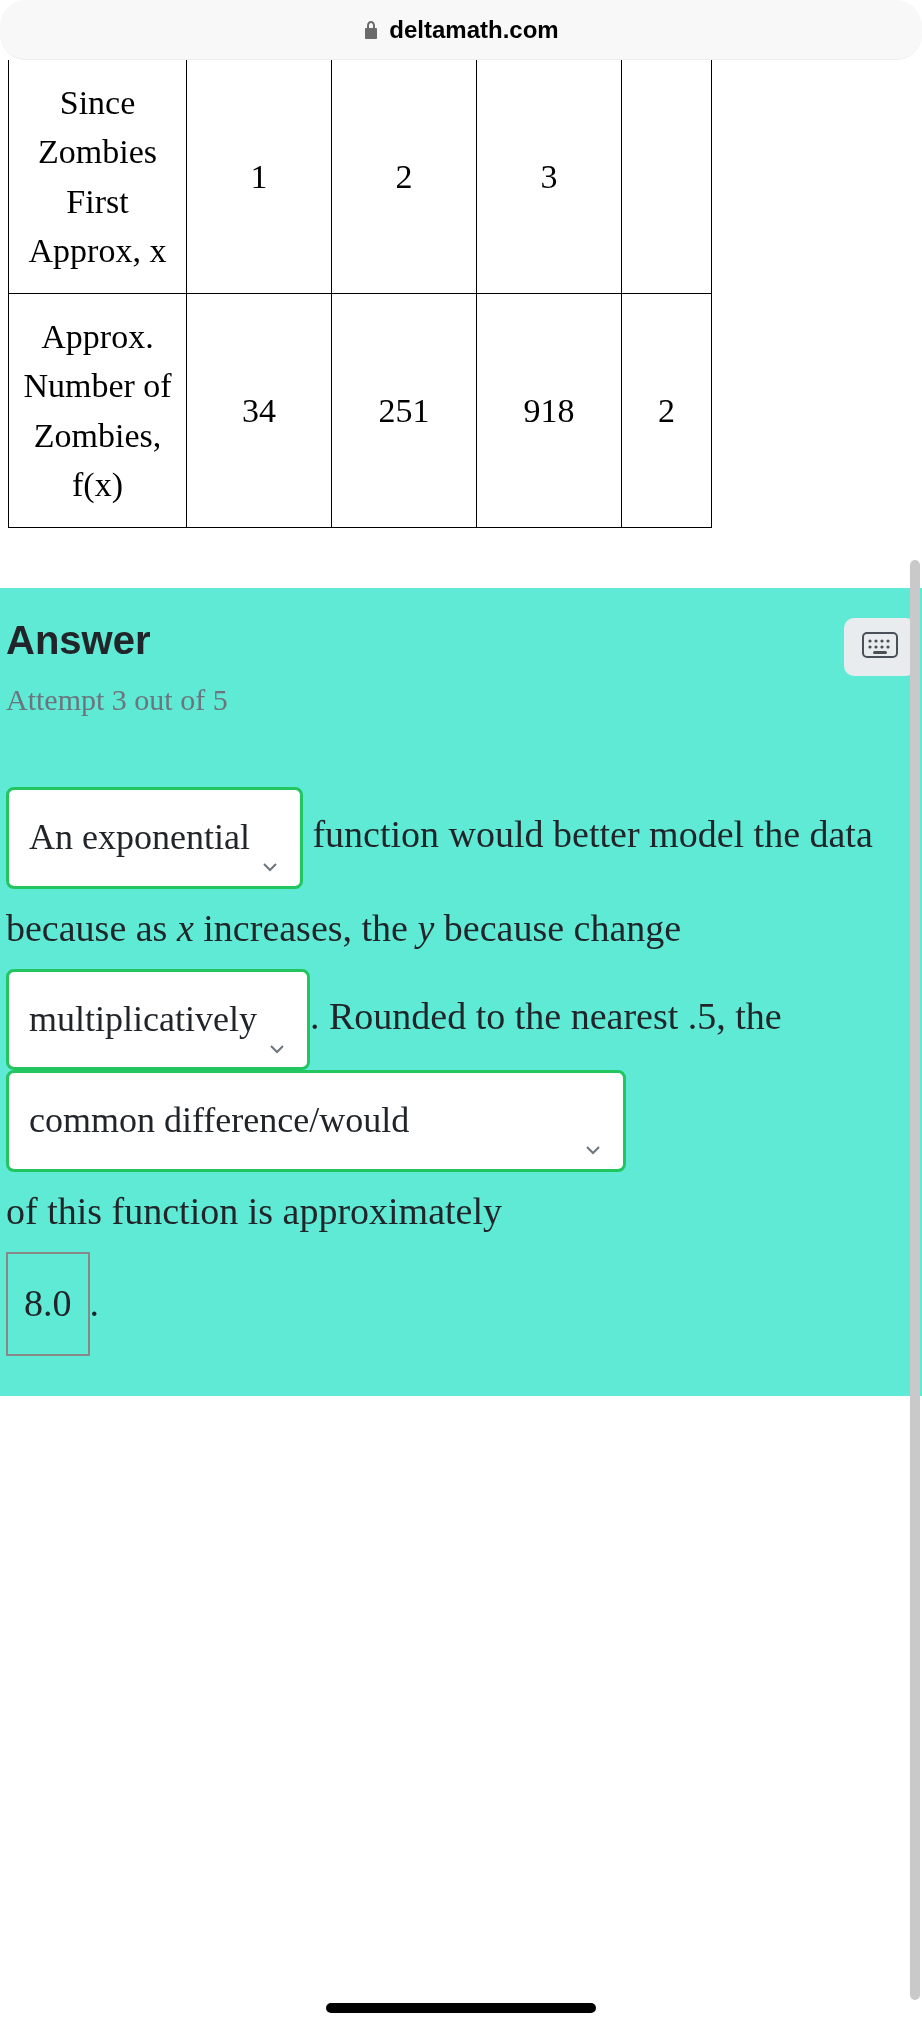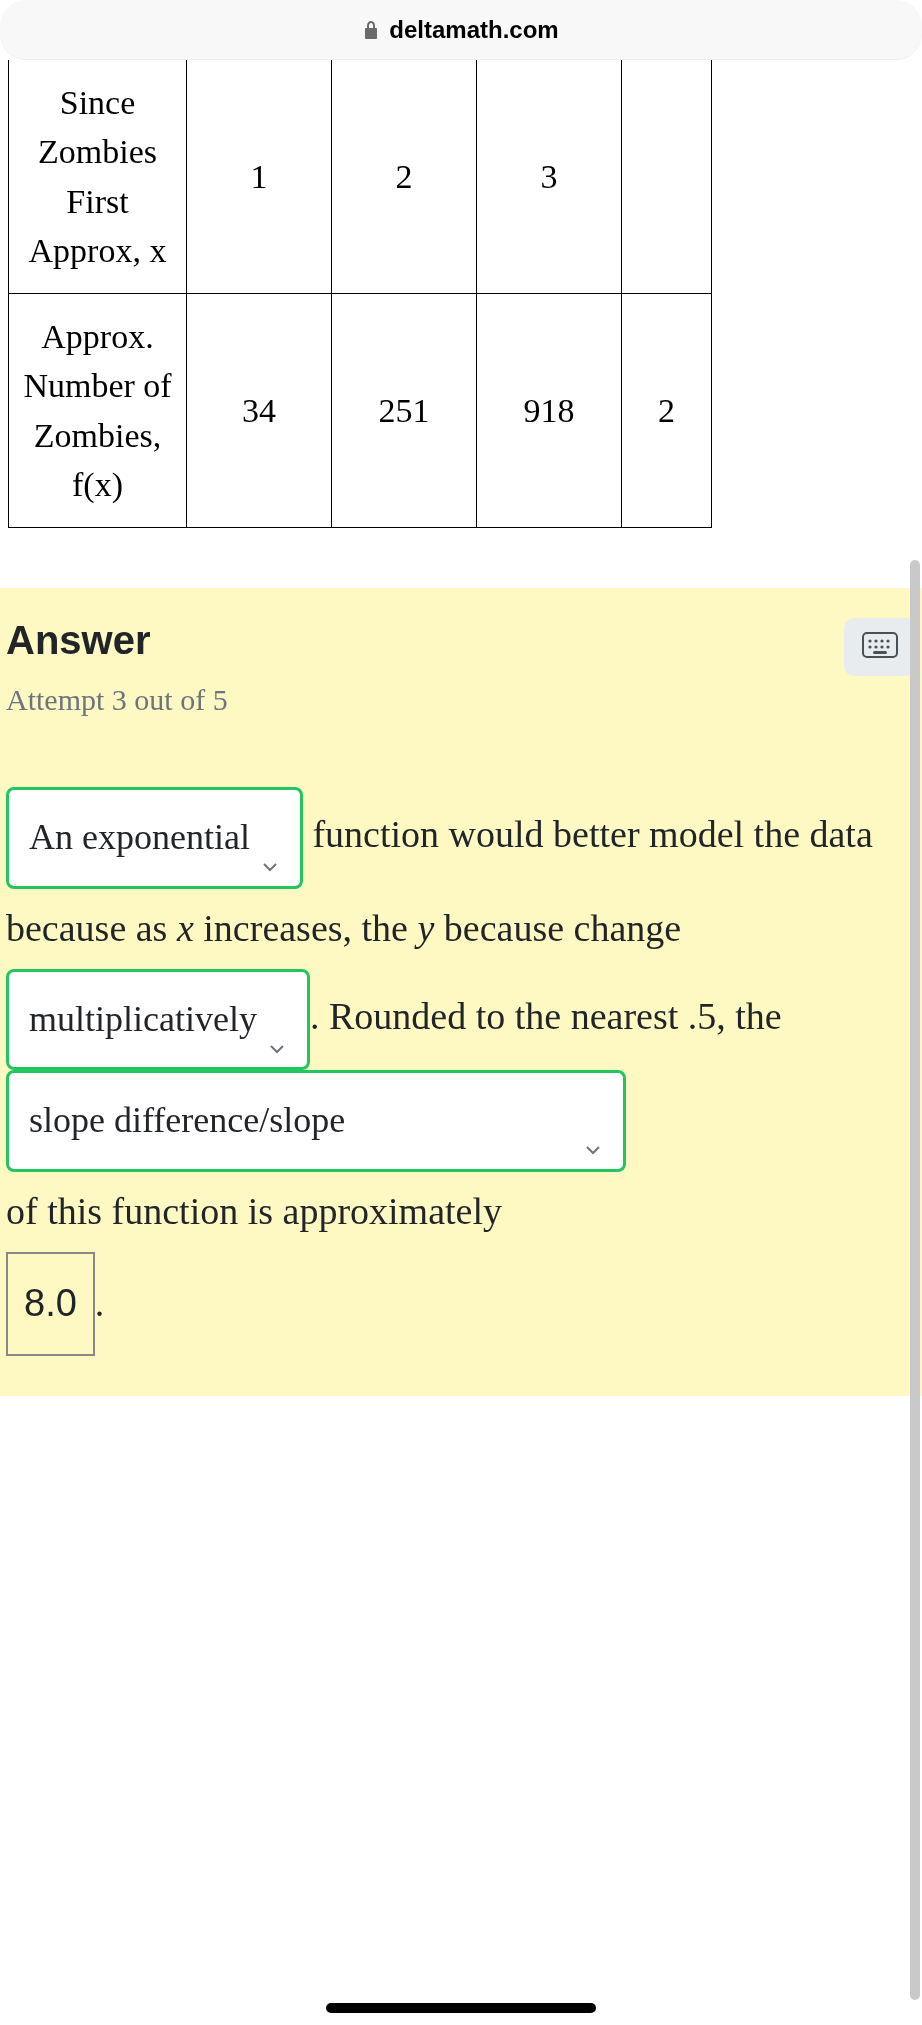--- a/index.html
+++ b/index.html
@@ -48,21 +48,21 @@
 }
 .row-header {
   font-size: 34px;
   line-height: 1.45;
 }
 .col-h { width: 178px; }
 .col-d { width: 145px; }
 .col-last { width: 90px; }
 td.top-open { border-top: none; }
 .answer-section {
-  background: #fef9c3;
+  background: #5eead4;
   margin-top: 60px;
   padding: 30px 6px 40px 6px;
 }
 .answer-head {
   display: flex;
   justify-content: space-between;
   align-items: flex-start;
 }
 .answer-title {
   font-family: -apple-system, Helvetica, Arial, sans-serif;
@@ -104,21 +104,21 @@
   vertical-align: middle;
 }
 .dropdown .chev { width: 20px; height: 20px; }
 .dropdown-wide { min-width: 620px; justify-content: space-between; }
 .mathvar { font-style: italic; font-family: 'Times New Roman', serif; }
 .num-input {
   display: inline-block;
   border: 2px solid #888;
   padding: 10px 16px;
   font-size: 38px;
-  font-family: Liberation Sans, sans-serif;
+  font-family: Liberation Serif, serif;
   min-width: 80px;
   text-align: left;
 }
 .scrollbar {
   position: fixed;
   right: 2px;
   top: 560px;
   width: 10px;
   height: 1440px;
   background: #c9c9c9;
@@ -200,21 +200,21 @@
           </svg></span>
     </span><span> function would better model the data because as </span><span class="mathvar">x</span><span> increases, the </span><span class="mathvar">y</span><span> because change </span>
     <span class="dropdown">
       <span>multiplicatively</span>
       <span class="chev"><svg viewBox="0 0 20 20">
             <path d="M4 7l6 6 6-6" fill="none" stroke="#6c757d" stroke-width="2"></path>
           </svg></span>
     </span><span>. Rounded to the nearest .5, the</span>
     <br>
     <span class="dropdown dropdown-wide">
-      <span>slope difference/slope</span>
+      <span>common difference/would</span>
       <span class="chev"><svg viewBox="0 0 20 20">
             <path d="M4 7l6 6 6-6" fill="none" stroke="#6c757d" stroke-width="2"></path>
           </svg></span>
     </span>
     <br>
     <span>of this function is approximately</span>
     <br>
     <span class="num-input">8.0</span><span>.</span>
   </div>
 </div>

